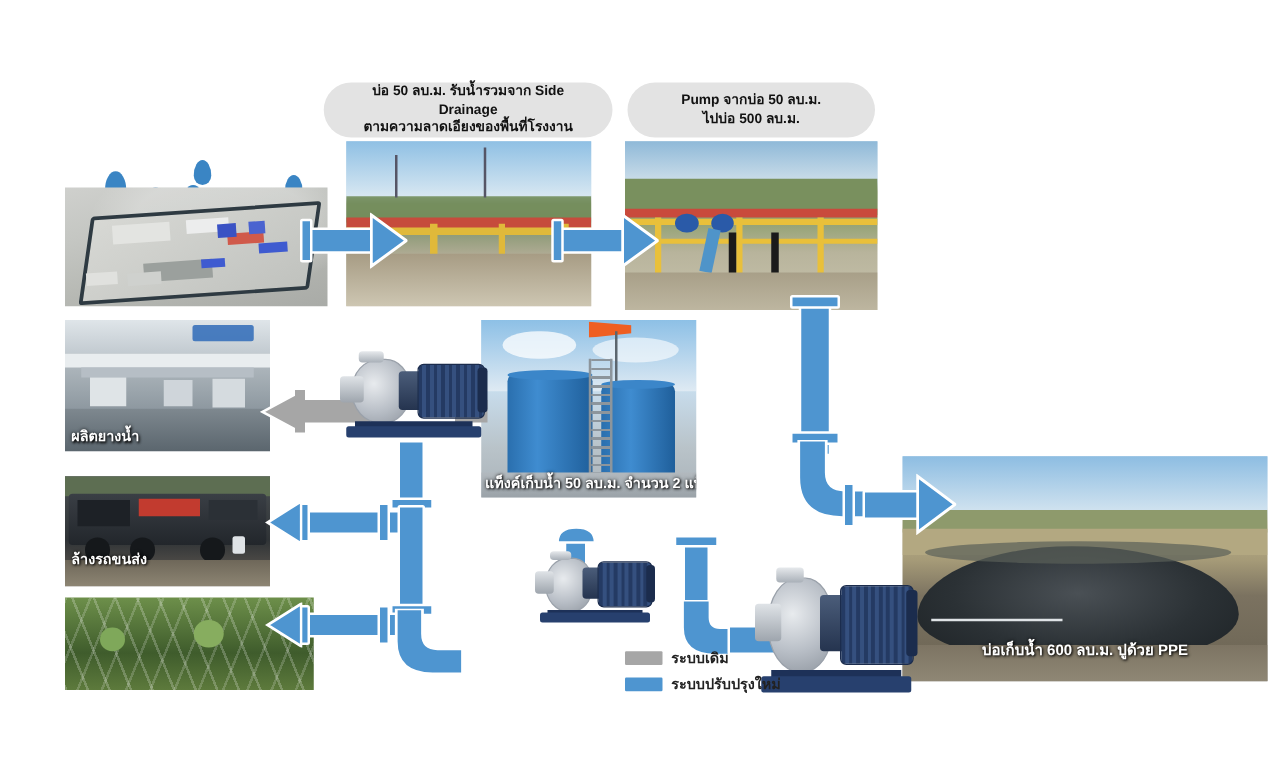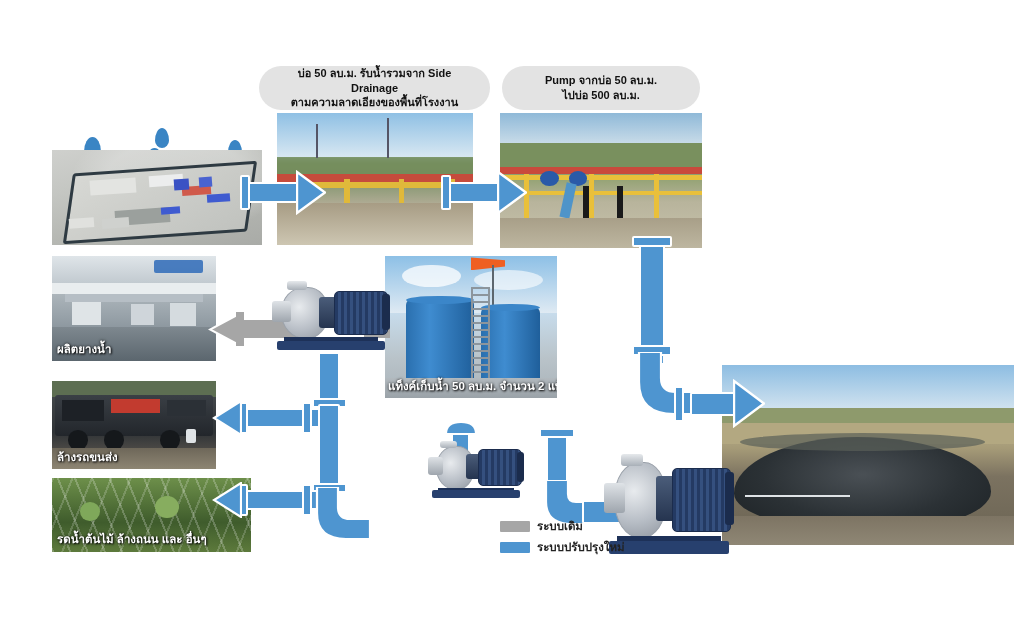--- a/index.html
+++ b/index.html
@@ -181,32 +181,31 @@
     <div class="abs" style="left:0;top:0;width:100%;height:18%;background:#5d6e52;"></div>
     <div class="abs" style="left:2%;top:16%;width:96%;height:46%;background:linear-gradient(#3a3f45,#22262b);border-radius:3px;"></div>
     <div class="abs" style="left:6%;top:22%;width:26%;height:24%;background:#1d2126;"></div>
     <div class="abs" style="left:36%;top:20%;width:30%;height:16%;background:#c23b2f;"></div>
     <div class="abs" style="left:70%;top:22%;width:24%;height:18%;background:#2b3036;"></div>
     <div class="abs" style="left:10%;top:56%;width:12%;height:22%;background:#15181b;border-radius:50%;"></div>
     <div class="abs" style="left:32%;top:56%;width:12%;height:22%;background:#15181b;border-radius:50%;"></div>
     <div class="abs" style="left:66%;top:56%;width:12%;height:22%;background:#15181b;border-radius:50%;"></div>
     <div class="abs" style="left:0;top:76%;width:100%;height:24%;background:linear-gradient(#6e6759,#8d8573);"></div>
     <div class="abs" style="left:82%;top:54%;width:6%;height:16%;background:#dfe3e6;border-radius:2px;"></div>
-    <div class="cap" style="font-size:11.5px;bottom:3px;">ล้างรถขนส่ง</div>
+    <div class="cap" style="font-size:11.5px;bottom:13px;">ล้างรถขนส่ง</div>
   </div>
 
   <div class="photo" style="left:52px;top:478px;width:199px;height:74px;
        background:linear-gradient(#6d8f4a,#3f5c2c 60%,#5d7a3c 100%);">
     <div class="abs" style="left:0;top:0;width:100%;height:100%;
        background:repeating-linear-gradient(68deg,rgba(255,255,255,.22) 0 2px,rgba(255,255,255,0) 2px 16px);"></div>
     <div class="abs" style="left:0;top:0;width:100%;height:100%;
        background:repeating-linear-gradient(112deg,rgba(255,255,255,.18) 0 2px,rgba(255,255,255,0) 2px 18px);"></div>
     <div class="abs" style="left:14%;top:32%;width:10%;height:26%;background:#7fa85a;border-radius:50%;"></div>
     <div class="abs" style="left:52%;top:24%;width:12%;height:30%;background:#87ad5f;border-radius:50%;"></div>
-    <div class="cap" style="font-size:11.5px;bottom:4px;">รดน้ำต้นไม้ ล้างถนน และ อื่นๆ</div>
   </div>
 
   <div class="photo" style="left:385px;top:256px;width:172px;height:142px;
        background:linear-gradient(#9dc8e8 0%,#c9dff0 36%,#b9c3c9 72%,#a9b2b8 100%);">
     <div class="abs" style="left:0;top:0;width:100%;height:40%;background:linear-gradient(#8dc0e6,#dfeaf3);"></div>
     <div class="abs" style="left:10%;top:6%;width:34%;height:16%;background:rgba(255,255,255,.75);border-radius:50%;"></div>
     <div class="abs" style="left:52%;top:10%;width:40%;height:14%;background:rgba(255,255,255,.6);border-radius:50%;"></div>
 
     <div class="abs" style="left:50%;top:1%;width:20%;height:9%;background:#ef5f22;
        clip-path:polygon(0 0,100% 22%,100% 72%,0 100%);"></div>
@@ -229,20 +228,21 @@
     <div class="abs" style="left:0;top:0;width:100%;height:26%;background:linear-gradient(#8dbde2,#d5e5f0);"></div>
     <div class="abs" style="left:0;top:24%;width:100%;height:10%;background:#8e9a6c;"></div>
     <div class="abs" style="left:0;top:32%;width:100%;height:12%;background:#b3a881;"></div>
 
     <div class="abs" style="left:4%;top:40%;width:88%;height:52%;
        background:radial-gradient(ellipse at 50% 40%,#4a5055 0%,#2b3135 55%,#1c2124 100%);
        border-radius:48% 52% 46% 50% / 60% 58% 42% 40%;"></div>
     <div class="abs" style="left:6%;top:38%;width:84%;height:10%;background:#5a6058;border-radius:50%;opacity:.7;"></div>
     <div class="abs" style="left:0;top:84%;width:100%;height:16%;background:linear-gradient(#7d7463,#8f8775);"></div>
     <div class="abs" style="left:8%;top:72%;width:36%;height:2px;background:#dfe3e6;"></div>
+    <div class="cap" style="font-size:12px;bottom:16px;text-align:center;padding-left:0;">บ่อเก็บน้ำ 600 ลบ.ม. ปูด้วย PPE</div>
   </div>
 
   <div class="pipe out" style="left:243px;top:182px;width:58px;height:21px;border-radius:2px;"></div>
   <div class="pipe out" style="left:240px;top:175px;width:10px;height:35px;border-radius:2px;"></div>
   <svg class="abs" style="left:296px;top:170px;" width="30" height="45" viewBox="0 0 30 45">
     <polygon points="1,2 29,22.5 1,43" fill="#4e95d0" stroke="#ffffff" stroke-width="2.4"></polygon>
   </svg>
 
   <div class="pipe out" style="left:444px;top:182px;width:58px;height:21px;border-radius:2px;"></div>
   <div class="pipe out" style="left:441px;top:175px;width:10px;height:35px;border-radius:2px;"></div>

